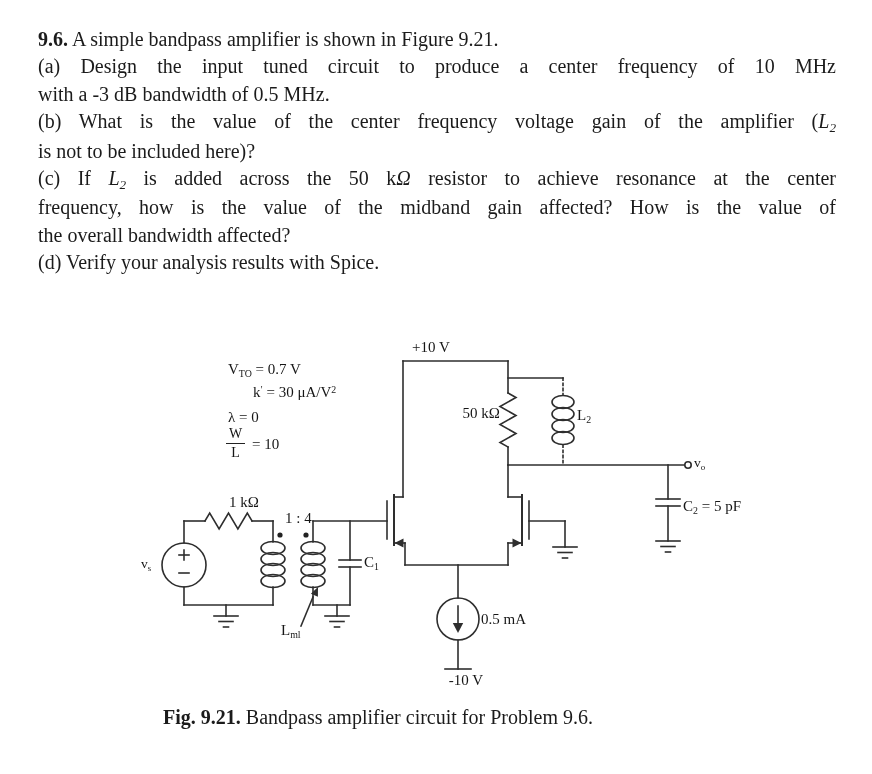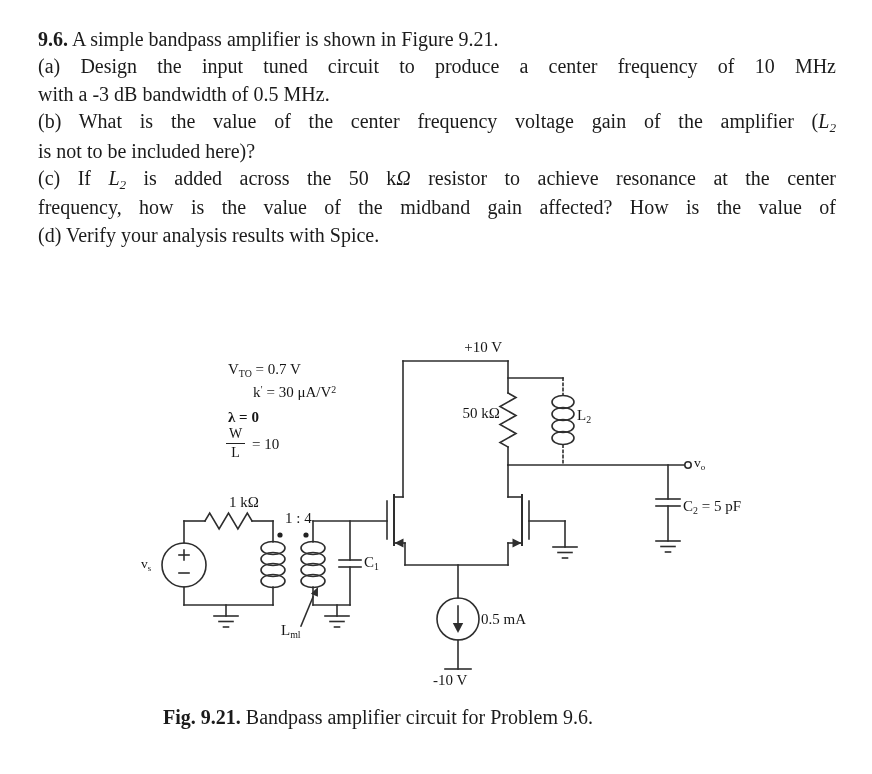--- a/index.html
+++ b/index.html
@@ -44,20 +44,21 @@
 <div class="page">
 
   <div class="problem">
       <div class="tline"><span class="b">9.6.</span><span class=""> A simple bandpass amplifier is shown in Figure 9.21.</span></div>
       <div class="tline jl"><span class="">(a) Design the input tuned circuit to produce a center frequency of 10 MHz</span></div>
       <div class="tline"><span class="">with a -3 dB bandwidth of 0.5 MHz.</span></div>
       <div class="tline jl"><span class="">(b) What is the value of the center frequency voltage gain of the amplifier (</span><span class="i">L</span><span class="i sub">2</span></div>
       <div class="tline"><span class="">is not to be included here)?</span></div>
       <div class="tline jl"><span class="">(c) If </span><span class="i">L</span><span class="i sub">2</span><span class=""> is added across the 50 k</span><span class="i">Ω</span><span class=""> resistor to achieve resonance at the center</span></div>
       <div class="tline jl"><span class="">frequency, how is the value of the midband gain affected? How is the value of</span></div>
+      <div class="tline"><span class="">the overall bandwidth affected?</span></div>
       <div class="tline"><span class="">(d) Verify your analysis results with Spice.</span></div>
     </div>
 
   <div class="figure">
 
     <svg width="872" height="370" viewBox="0 0 872 370" fill="none" stroke="#2e2e2e" stroke-width="1.6" stroke-linecap="square">
 
       <g>
         <path d="M403,26 H508"></path>
         <path d="M403,26 V162"></path>
@@ -185,37 +186,37 @@
         <path d="M330,286.5 H344"></path>
         <path d="M334.5,292 H339.5"></path>
       </g>
 
       <g>
         <path d="M301,291 L313,262"></path>
         <polygon points="318,252 317.9,261.8 310.9,258.8" fill="#2e2e2e" stroke="none"></polygon>
       </g>
     </svg>
 
-    <div class="flabel" style="left:452px;top:4px;width:50px;text-align:right;"><span class="">+10 V</span></div>
+    <div class="flabel" style="left:412px;top:4px;width:50px;text-align:left;"><span class="">+10 V</span></div>
 
     <div class="flabel" style="left:228px;top:26px;"><span class="">V</span><span class="sub">TO</span><span class=""> = 0.7 V</span></div>
     <div class="flabel" style="left:216px;top:49px;margin-left:37px;"><span class="">k</span><span class="sup">′</span><span class=""> = 30 μA/V</span><span class="sup">2</span></div>
-    <div class="flabel" style="left:228px;top:74px;font-weight:bold;"><span class="">λ = 0</span></div>
+    <div class="flabel" style="left:228px;top:74px;"><span class="">λ = 0</span></div>
     <div class="flabel" style="left:226px;top:92px;"><span class="frac"><span class="fnum">W</span><span class="fden">L</span></span><span class=""> = 10</span></div>
 
     <div class="flabel" style="left:448px;top:70px;width:52px;text-align:right;"><span class="">50 kΩ</span></div>
     <div class="flabel" style="left:577px;top:72px;"><span class="">L</span><span class="sub">2</span></div>
     <div class="flabel small" style="left:694px;top:120px;"><span class="">v</span><span class="sub">o</span></div>
     <div class="flabel" style="left:683px;top:163px;"><span class="">C</span><span class="sub">2</span><span class=""> = 5 pF</span></div>
 
     <div class="flabel" style="left:219px;top:159px;width:50px;text-align:center;"><span class="">1 kΩ</span></div>
     <div class="flabel" style="left:285px;top:175px;"><span class="">1 : 4</span></div>
     <div class="flabel small" style="left:141px;top:221px;"><span class="">v</span><span class="sub">s</span></div>
     <div class="flabel" style="left:364px;top:219px;"><span class="">C</span><span class="sub">1</span></div>
     <div class="flabel" style="left:281px;top:287px;"><span class="">L</span><span class="sub">ml</span></div>
 
     <div class="flabel" style="left:481px;top:276px;"><span class="">0.5 mA</span></div>
-    <div class="flabel" style="left:433px;top:337px;width:50px;text-align:left;"><span class="">-10 V</span></div>
+    <div class="flabel" style="left:433px;top:337px;width:50px;text-align:right;"><span class="">-10 V</span></div>
   </div>
 
   <div class="caption"><span class="b">Fig. 9.21.</span><span class=""> Bandpass amplifier circuit for Problem 9.6.</span></div>
 
 </div>
 
 </body></html>

